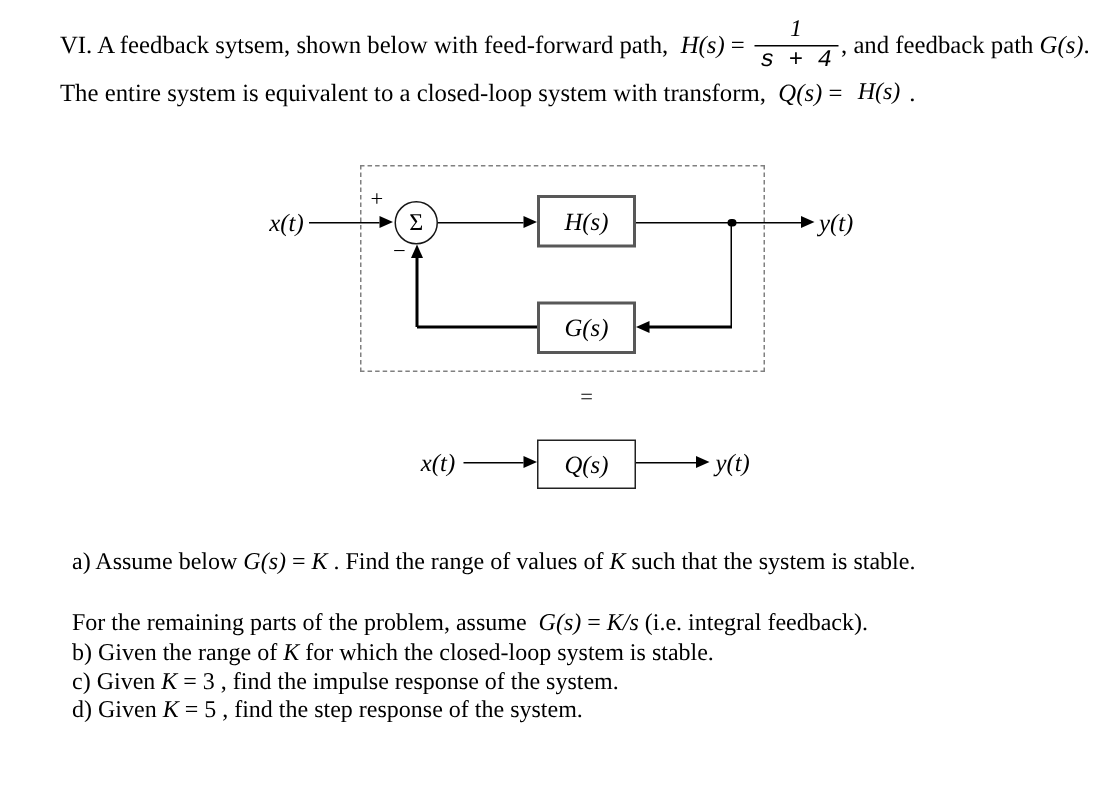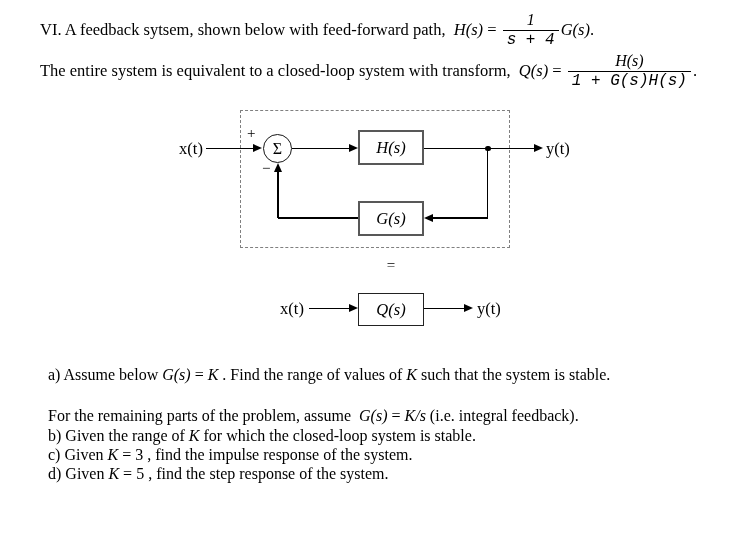--- a/index.html
+++ b/index.html
@@ -24,34 +24,34 @@
   .arrow-u{position:absolute;width:0;height:0;border-left:4px solid transparent;
            border-right:4px solid transparent;border-bottom:9px solid #000;}
   .blockbox{position:absolute;border:2px solid #585858;box-sizing:border-box;background:#fff;
             display:flex;align-items:center;justify-content:center;
             font-style:italic;font-size:16.5px;}
   .blockbox.thin{border:1.6px solid #222;}
   .dashedbox{position:absolute;border:1.7px dashed #808080;box-sizing:border-box;}
   .sumcircle{position:absolute;left:263px;top:134px;width:29px;height:29px;border-radius:50%;
              border:1.6px solid #161616;box-sizing:border-box;background:#fff;
              display:flex;align-items:center;justify-content:center;font-size:16px;}
-  .lbl{position:absolute;font-size:16.5px;text-align:center;}
+  .lbl{position:absolute;font-style:italic;font-size:16.5px;text-align:center;}
   .sign{position:absolute;font-size:15px;line-height:1;}
   .dot{position:absolute;width:5.5px;height:5.5px;border-radius:50%;background:#000;}
   .qline{position:absolute;left:40px;font-size:16px;line-height:20px;white-space:pre;}
 </style>
 </head>
 <body>
 
 <div class="para" style="left:40px;top:11px;">
-  <span class="seg">VI. A feedback sytsem, shown below with feed-forward path,  </span><span class="seg mi">H(s)</span><span class="seg"> = </span><span class="frac"><span class="num">1</span><span class="den">s + 4</span></span><span class="seg mi">G(s)</span><span class="seg">.</span>
+  <span class="seg">VI. A feedback sytsem, shown below with feed-forward path,  </span><span class="seg mi">H(s)</span><span class="seg"> = </span><span class="frac"><span class="num">1</span><span class="den">s + 4</span></span><span class="seg">, and feedback path </span><span class="seg mi">G(s)</span><span class="seg">.</span>
 </div>
 
 <div class="para" style="left:40px;top:52px;">
-  <span class="seg">The entire system is equivalent to a closed-loop system with transform,  </span><span class="seg mi">Q(s)</span><span class="seg"> = </span><span class="frac"><span class="num">H(s)</span><span class="den">1 + G(s)H(s)</span></span><span class="seg">.</span>
+  <span class="seg">The entire system is equivalent to a closed-loop system with transform,  </span><span class="seg mi">Q(s)</span><span class="seg"> = </span><span class="frac"><span class="num">H(s)</span></span><span class="seg">.</span>
 </div>
 
 <div class="abs" style="left:0;top:0;width:745px;height:539px;">
 
   <div class="dashedbox" style="left:240px;top:110px;width:270px;height:138px;"></div>
 
   <div class="lbl" style="left:170px;top:139px;width:42px;">x(t)</div>
   <div class="hline" style="left:206px;top:147.5px;width:47px;"></div>
   <div class="arrow-r" style="left:253px;top:144px;"></div>
   <div class="sign" style="left:247px;top:126px;">+</div>

